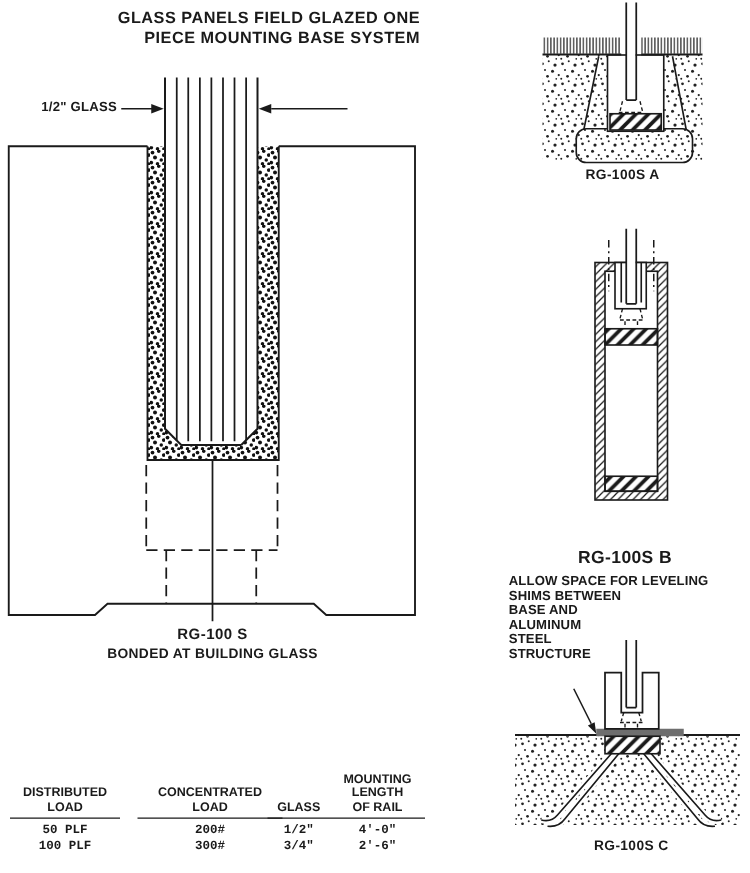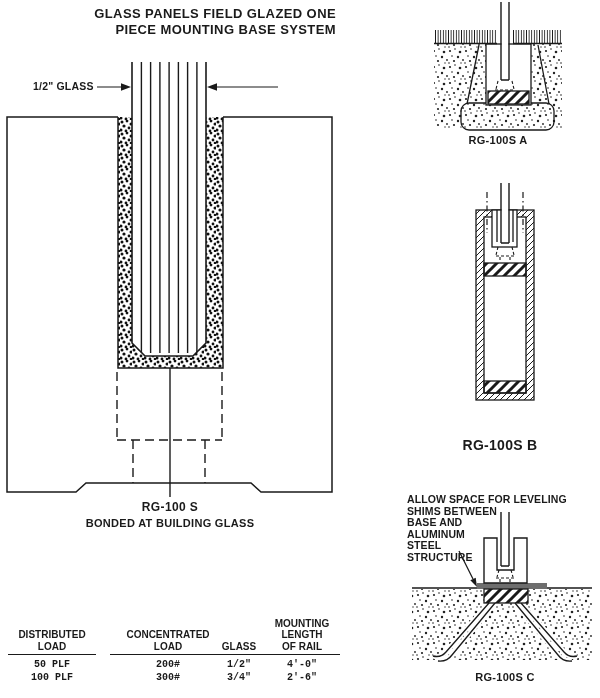--- a/index.html
+++ b/index.html
@@ -8,21 +8,21 @@
   svg{position:absolute;left:0;top:0;}
   .lbl{position:absolute;font-weight:bold;text-align:center;white-space:nowrap;}
   .title{position:absolute;left:0;top:6px;width:336px;text-align:right;
          font-weight:bold;font-size:13px;line-height:16px;letter-spacing:.4px;}
   .glass-callout{left:33px;top:80px;font-size:10.5px;letter-spacing:.2px;text-align:left;}
   .model{left:90px;top:500px;width:160px;font-size:12px;letter-spacing:.4px;}
   .caption{left:30px;top:517px;width:280px;font-size:11px;letter-spacing:.3px;}
   .la{left:438px;top:134px;width:120px;font-size:11px;letter-spacing:.3px;}
   .lb{left:440px;top:413px;width:120px;font-size:14px;letter-spacing:.3px;margin-top:24px;}
   .lc{left:445px;top:671px;width:120px;font-size:11px;letter-spacing:.3px;}
-  .note{position:absolute;left:407px;top:494px;width:180px;font-weight:bold;
+  .note{position:absolute;left:407px;top:460px;width:180px;font-weight:bold;
         font-size:10.5px;line-height:11.6px;letter-spacing:.1px;}
   .tcol{position:absolute;top:610px;text-align:center;font-weight:bold;
         font-size:10px;line-height:11.5px;}
   .th{display:flex;flex-direction:column;justify-content:flex-end;height:42px;
       border-bottom:1.6px solid #1a1a1a;padding-bottom:2px;}
   .tcell{margin-top:1px;font-family:Liberation Mono, monospace;}
   .tcell.first{margin-top:4px;}
 </style>
 </head>
 <body>

